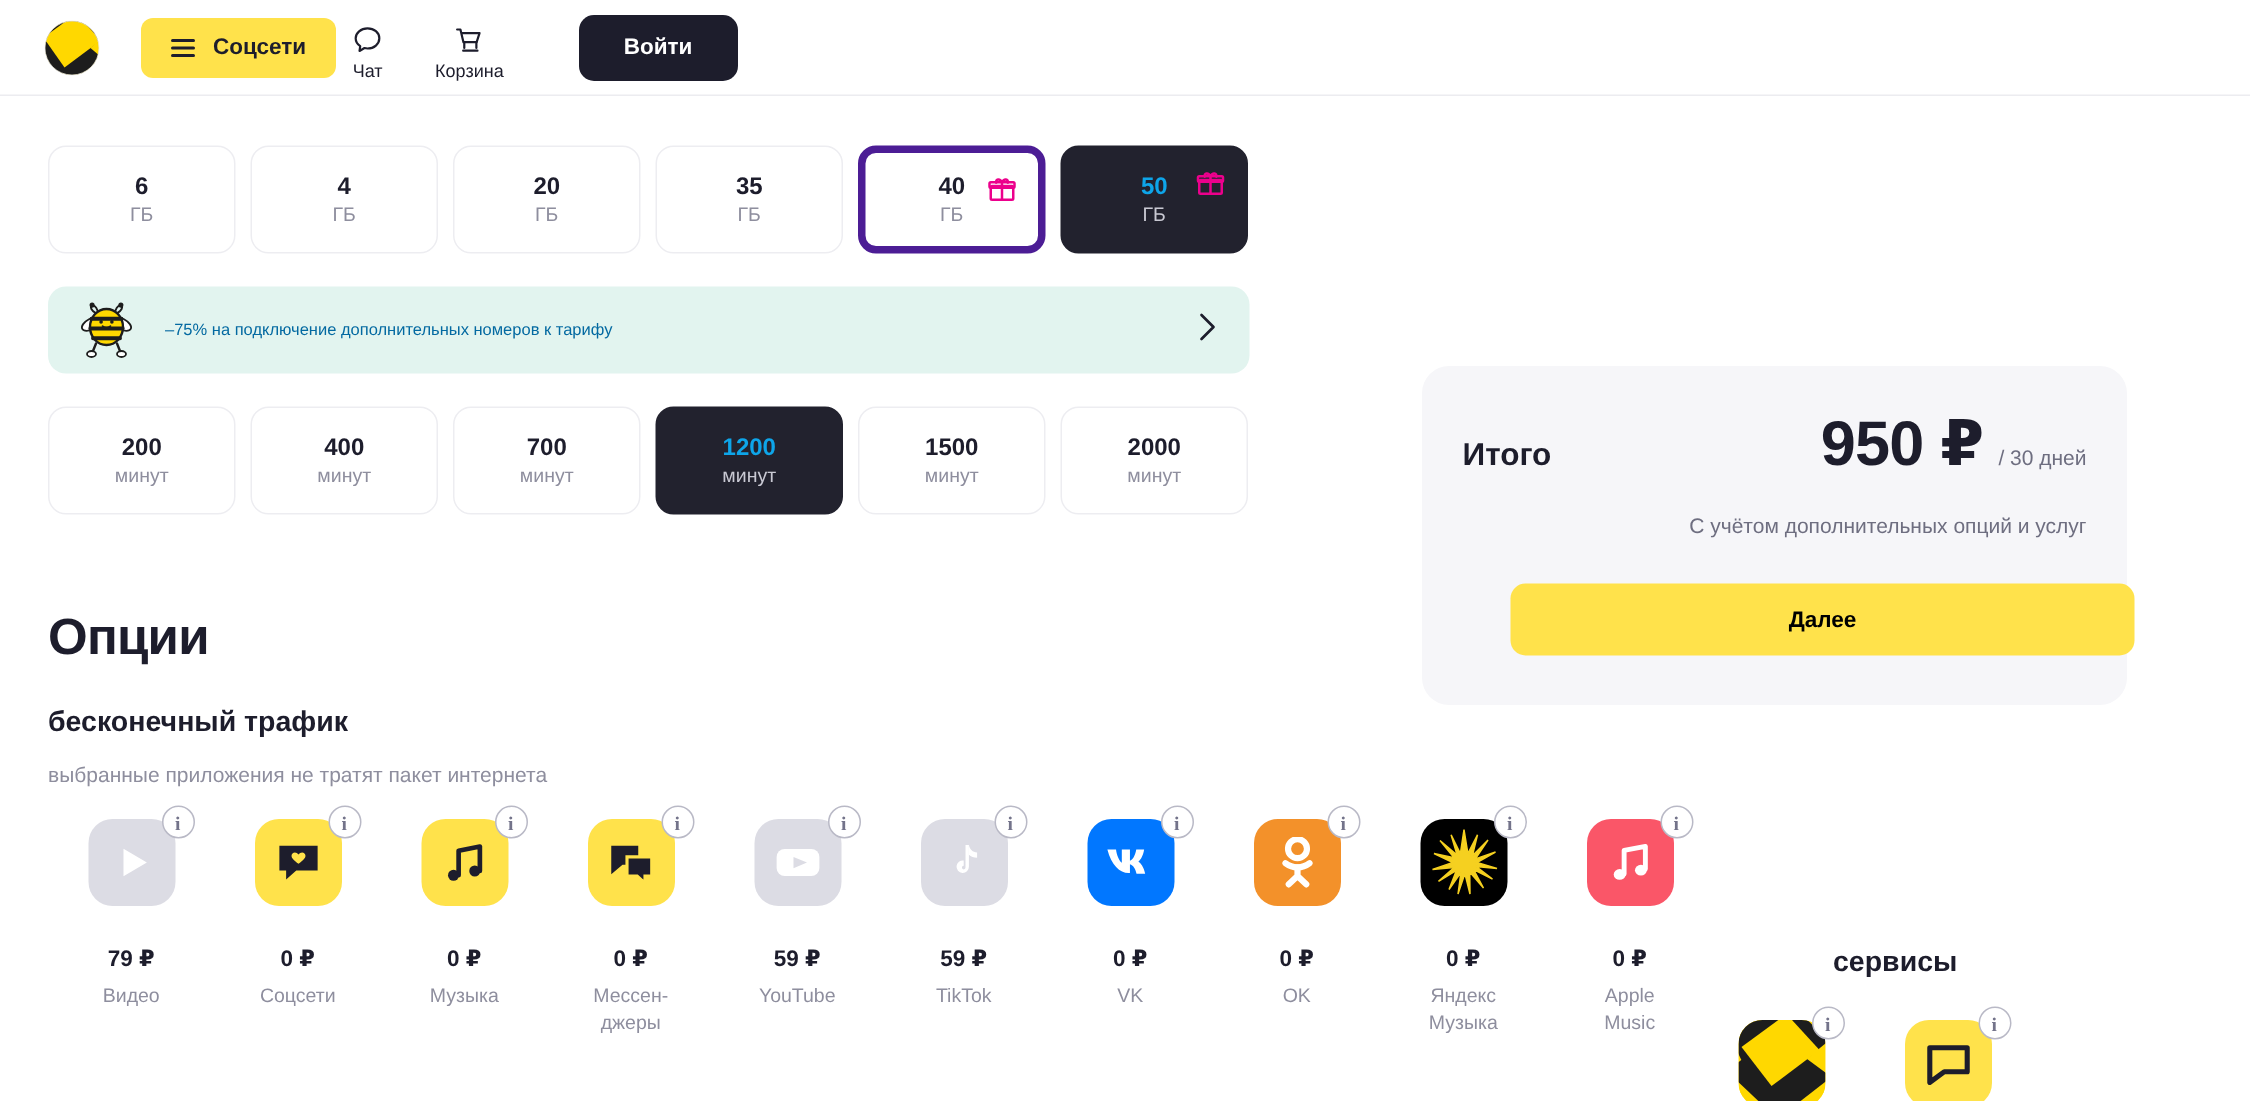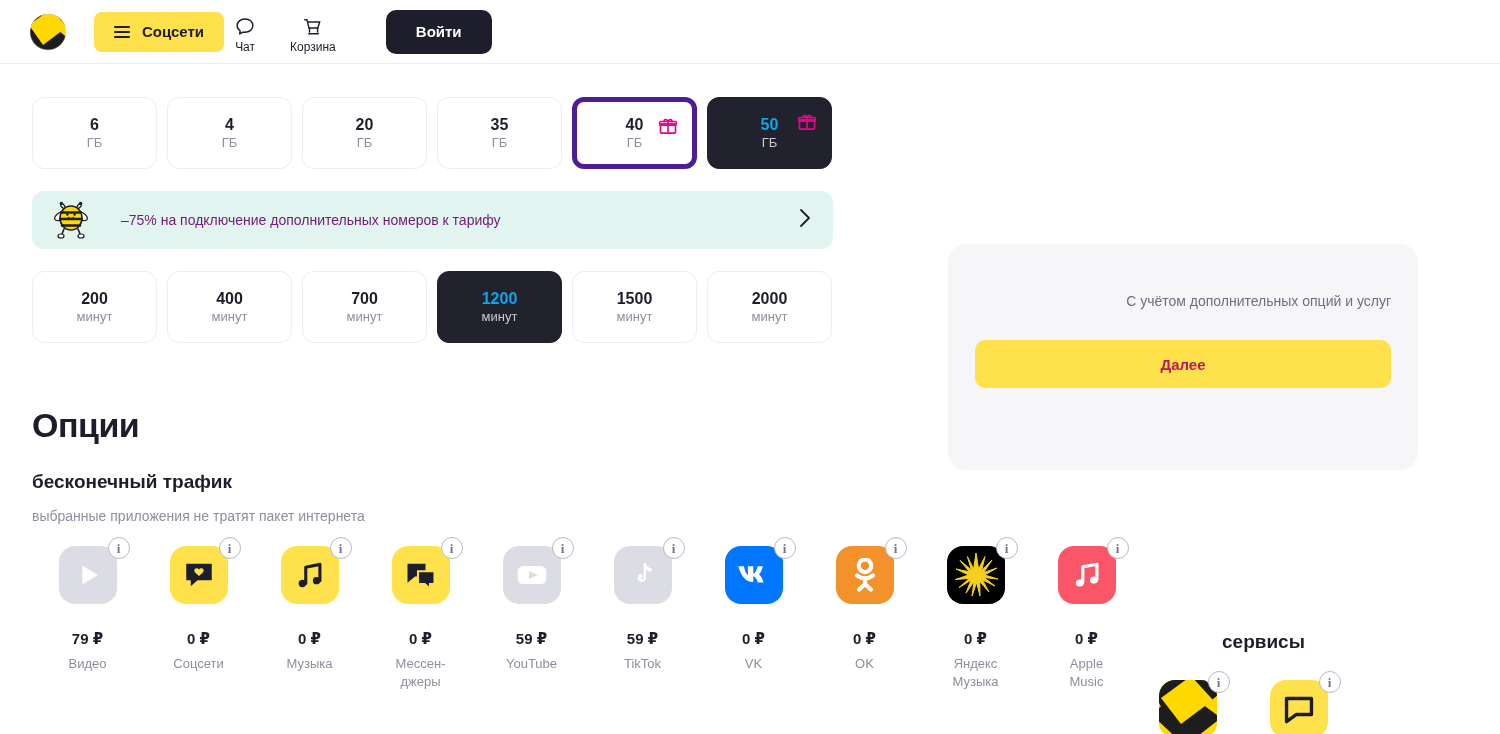--- a/index.html
+++ b/index.html
@@ -108,21 +108,21 @@
     margin-top: 22px;
     width: 801px;
     height: 58px;
     background: #e2f4ef;
     border-radius: 12px;
     display: flex; align-items: center;
     padding: 0 22px 0 16px;
     cursor: pointer;
   }
   .promo-bee { width: 46px; height: 46px; flex: 0 0 auto; }
-  .promo-text { flex: 1 1 auto; margin-left: 27px; font-size: 14px; color: #701a75; }
+  .promo-text { flex: 1 1 auto; margin-left: 16px; font-size: 11px; color: #0369a1; }
   .chev { flex: 0 0 auto; color: #1d1d2c; }
 
   
   .summary {
     position: absolute;
     left: 948px; top: 147px;
     width: 470px; height: 226px;
     background: #f6f6f9;
     border-radius: 18px;
     padding: 27px 27px 0 27px;
@@ -131,22 +131,23 @@
   .summary-title { font-size: 21px; font-weight: bold; color: #1d1d2c; }
   .summary-price-wrap { margin-left: auto; display: flex; align-items: baseline; }
   .summary-price { font-size: 42px; font-weight: bold; letter-spacing: -0.5px; color: #1d1d2c; }
   .summary-period { font-size: 14px; color: #6e6e80; margin-left: 10px; }
   .summary-note { margin-top: 22px; font-size: 14px; color: #6e6e80; text-align: right; }
   .next-btn {
     margin-top: 31px;
     width: 100%; height: 48px;
     background: #ffe24b;
     border: none; border-radius: 10px;
-    font-size: 15px; font-weight: bold; color: #be185d;
+    font-size: 15px; font-weight: bold; color: #000000;
     cursor: pointer;
+    margin-left: 32px;
   }
 
   
   .opt-title { margin-top: 63px; font-size: 34px; font-weight: bold; letter-spacing: -0.5px; }
   .opt-sub { margin-top: 26px; font-size: 19px; font-weight: bold; }
   .opt-desc { margin-top: 15px; font-size: 14px; color: #8e8e9e; }
 
   .svc-head {
     position: absolute;
     left: 1222px; top: 534px;
@@ -330,20 +331,27 @@
       <span class="val">1500</span>
       <span class="unit">минут</span>
     </div>
     <div class="chip">
       <span class="val">2000</span>
       <span class="unit">минут</span>
     </div>
   </div>
 
   <div class="summary">
+    <div class="summary-top">
+      <span class="summary-title">Итого</span>
+      <span class="summary-price-wrap">
+        <span class="summary-price">950 ₽</span>
+        <span class="summary-period">/ 30 дней</span>
+      </span>
+    </div>
     <div class="summary-note">С учётом дополнительных опций и услуг</div>
     <button class="next-btn">Далее</button>
   </div>
 
   <div class="opt-title">Опции</div>
   <div class="opt-sub">бесконечный трафик</div>
   <div class="opt-desc">выбранные приложения не тратят пакет интернета</div>
 
   <div class="svc-head">сервисы</div>
 

